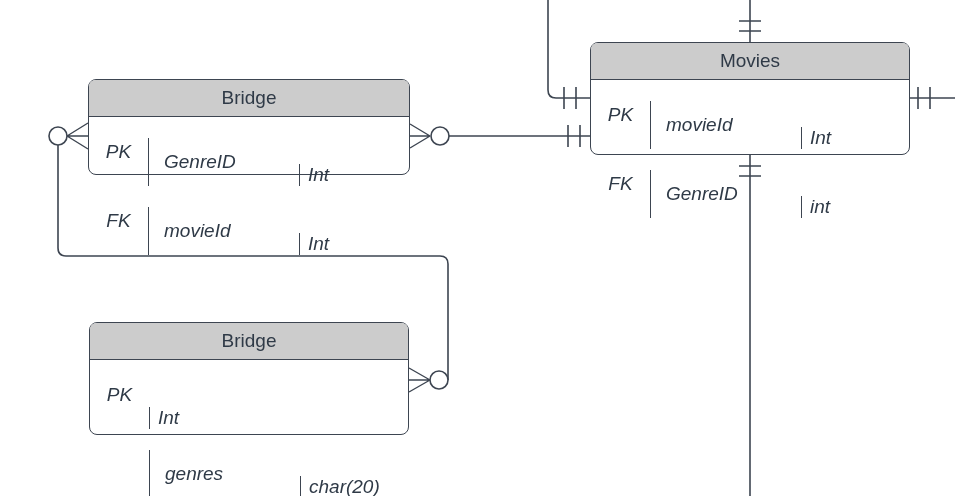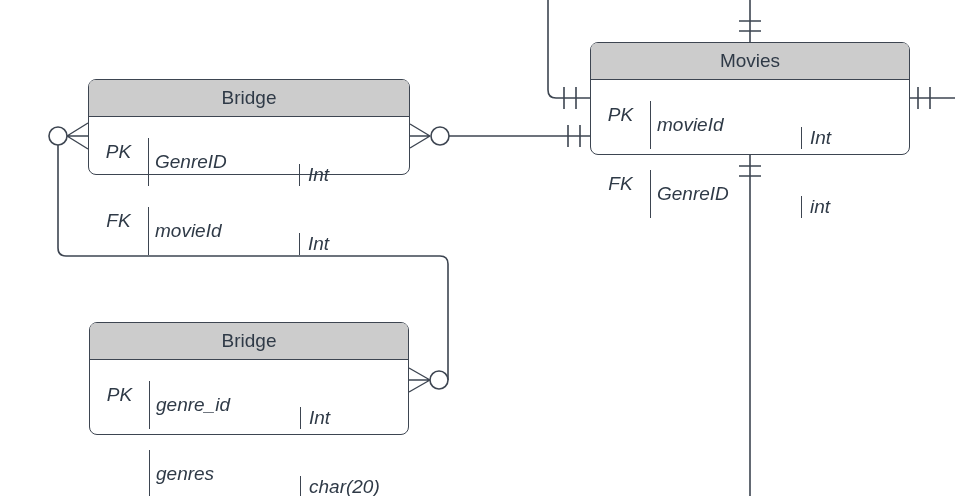--- a/index.html
+++ b/index.html
@@ -63,21 +63,21 @@
     white-space: nowrap;
     overflow: hidden;
   }
   .cell.key {
     flex: 0 0 59px;
     justify-content: center;
   }
   .cell.field {
     flex: 0 0 151px;
     border-left: 1.4px solid var(--stroke);
-    padding-left: 6px;
+    padding-left: 15px;
     margin-top: 21px;
   }
   .cell.type {
     flex: 1;
     border-left: 1.4px solid var(--stroke);
     padding-left: 8px;
     margin-top: 47px;
   }
   #entity-bridge { left: 88px;  top: 79px;  width: 322px; height: 96px; }
   #entity-movies { left: 590px; top: 42px;  width: 320px; height: 113px; }
@@ -156,21 +156,20 @@
         <div class="cell type">int</div>
       </div>
     </div>
   </div>
 
   <div class="entity" id="entity-genre">
     <div class="entity-header">Bridge</div>
     <div class="entity-body">
       <div class="entity-row">
         <div class="cell key">PK</div>
-        <div class="cell field">genre_id</div>
         <div class="cell type">Int</div>
       </div>
       <div class="entity-row">
         <div class="cell key"></div>
         <div class="cell field">genres</div>
         <div class="cell type">char(20)</div>
       </div>
     </div>
   </div>
 

